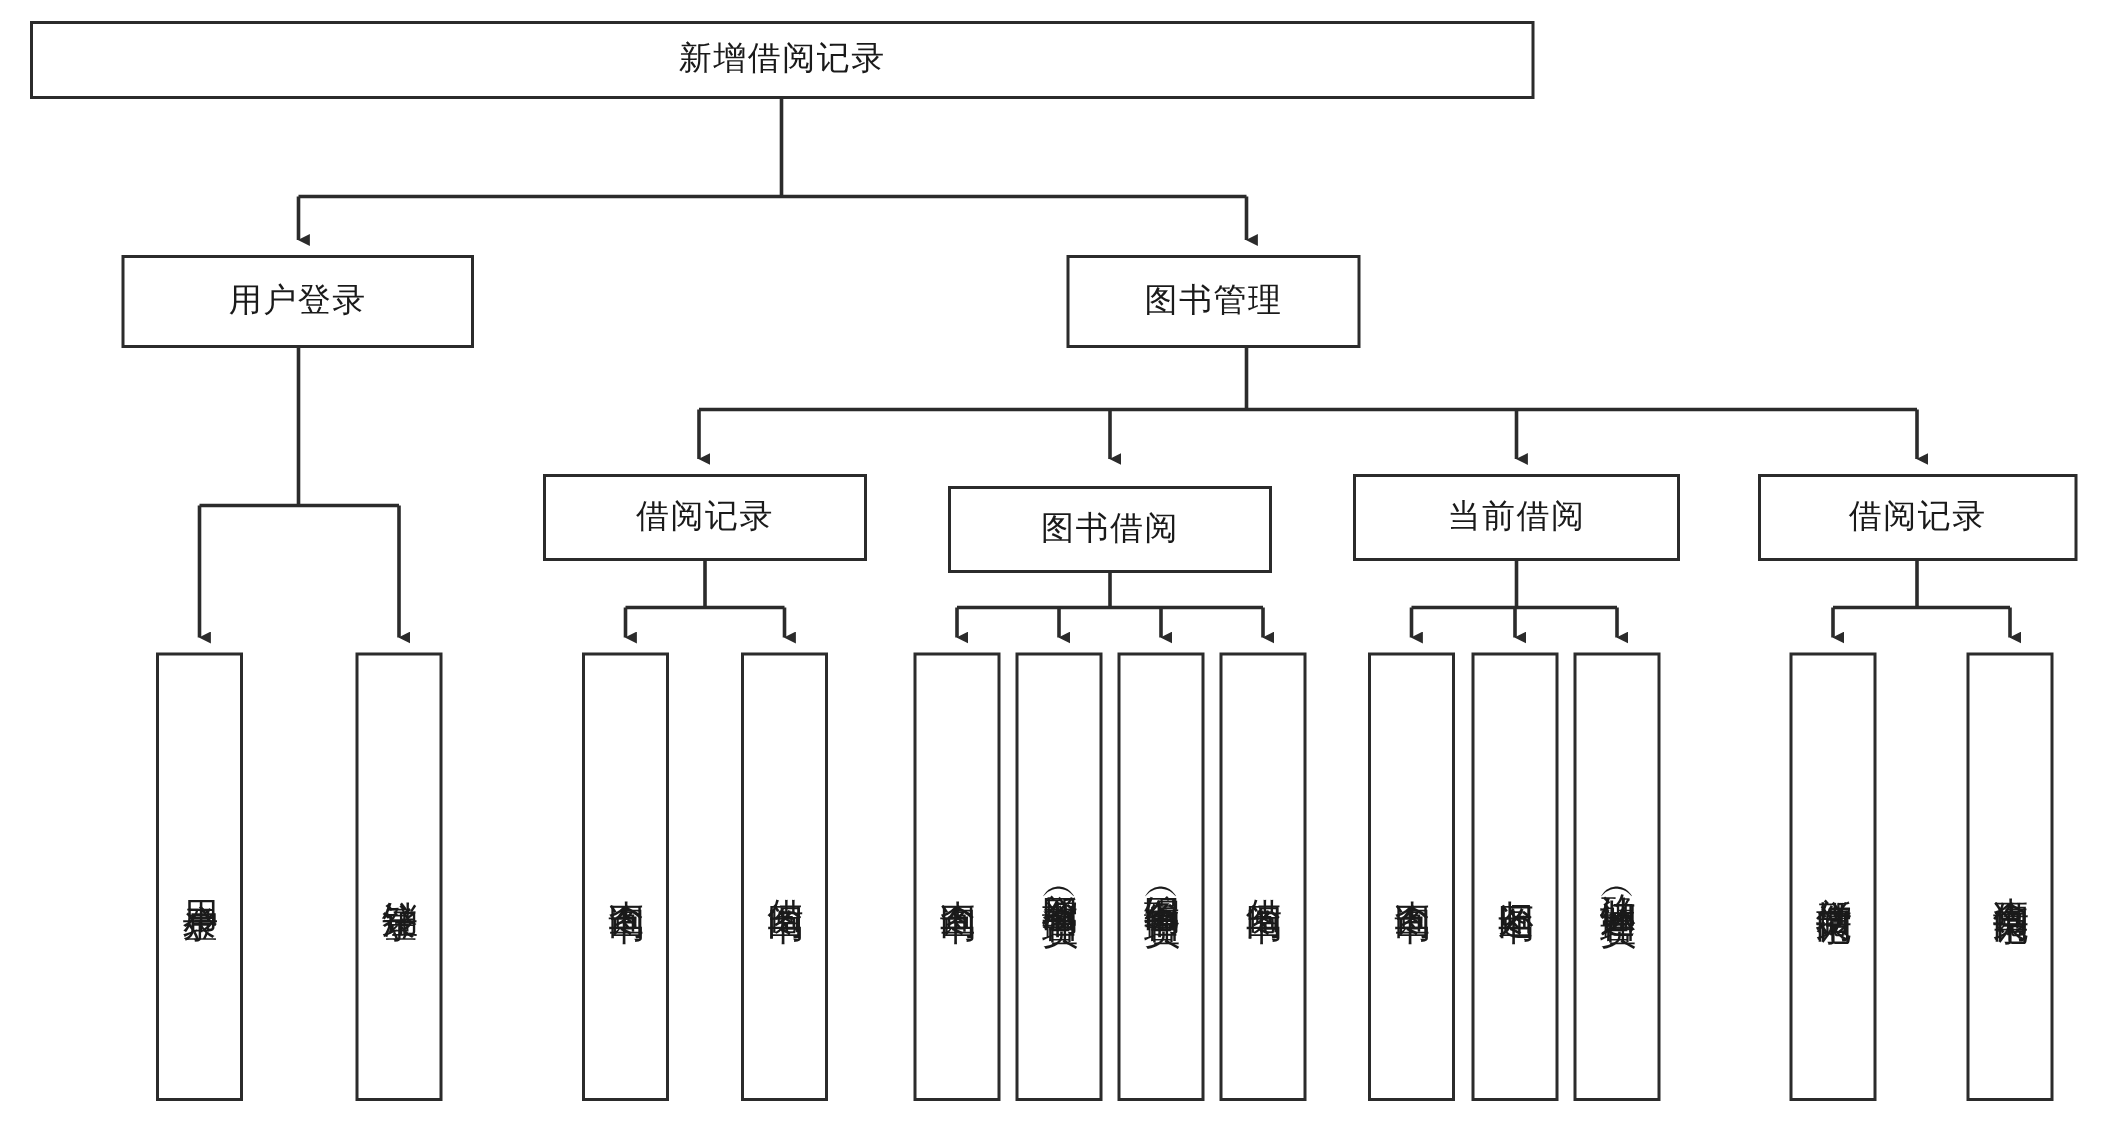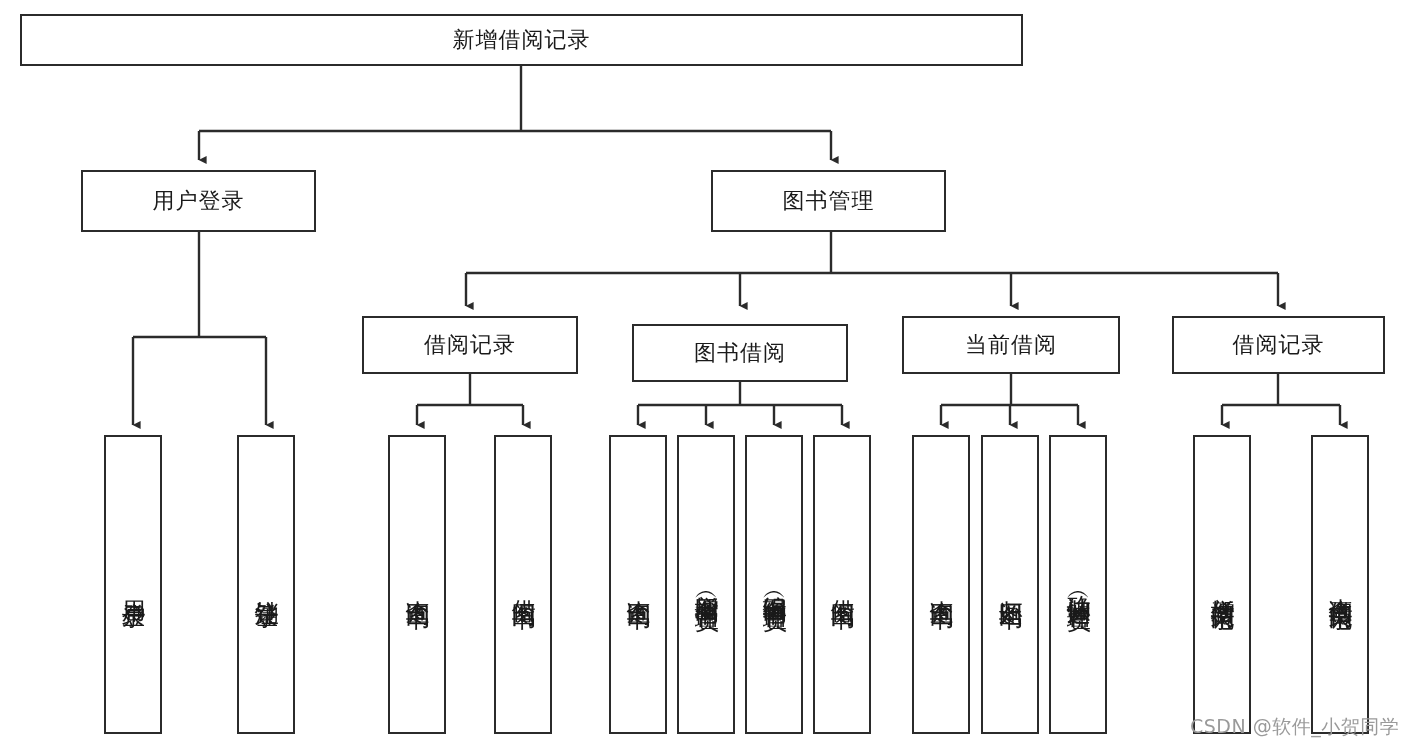--- a/index.html
+++ b/index.html
@@ -112,21 +112,21 @@
     </g>
   </svg>
 
   <div class="node" style="left:20px;top:14px;width:1003px;height:52px;">
     <span class="lbl">新增借阅记录</span>
   </div>
 
   <div class="node" style="left:81px;top:170px;width:235px;height:62px;">
     <span class="lbl">用户登录</span>
   </div>
-  <div class="node" style="left:711px;top:170px;width:235px;height:62px;">
+  <div class="node" style="left:711px;top:170px;width:196px;height:62px;">
     <span class="lbl">图书管理</span>
   </div>
 
   <div class="node" style="left:362px;top:316px;width:216px;height:58px;">
     <span class="lbl">借阅记录</span>
   </div>
   <div class="node" style="left:632px;top:324px;width:216px;height:58px;">
     <span class="lbl">图书借阅</span>
   </div>
   <div class="node" style="left:1172px;top:316px;width:213px;height:58px;">
@@ -173,15 +173,14 @@
     <span class="vlbl">确认归还（管理员）</span>
   </div>
 
   <div class="leaf" style="left:1193px;top:435px;width:58px;height:299px;">
     <span class="vlbl">新增借阅记录</span>
   </div>
   <div class="leaf" style="left:1311px;top:435px;width:58px;height:299px;">
     <span class="vlbl">查询借阅记录</span>
   </div>
 
-  <div class="watermark" style="left:1190px;top:714px;">CSDN @软件_小贺同学</div>
 
 </div>
 
 </body></html>

